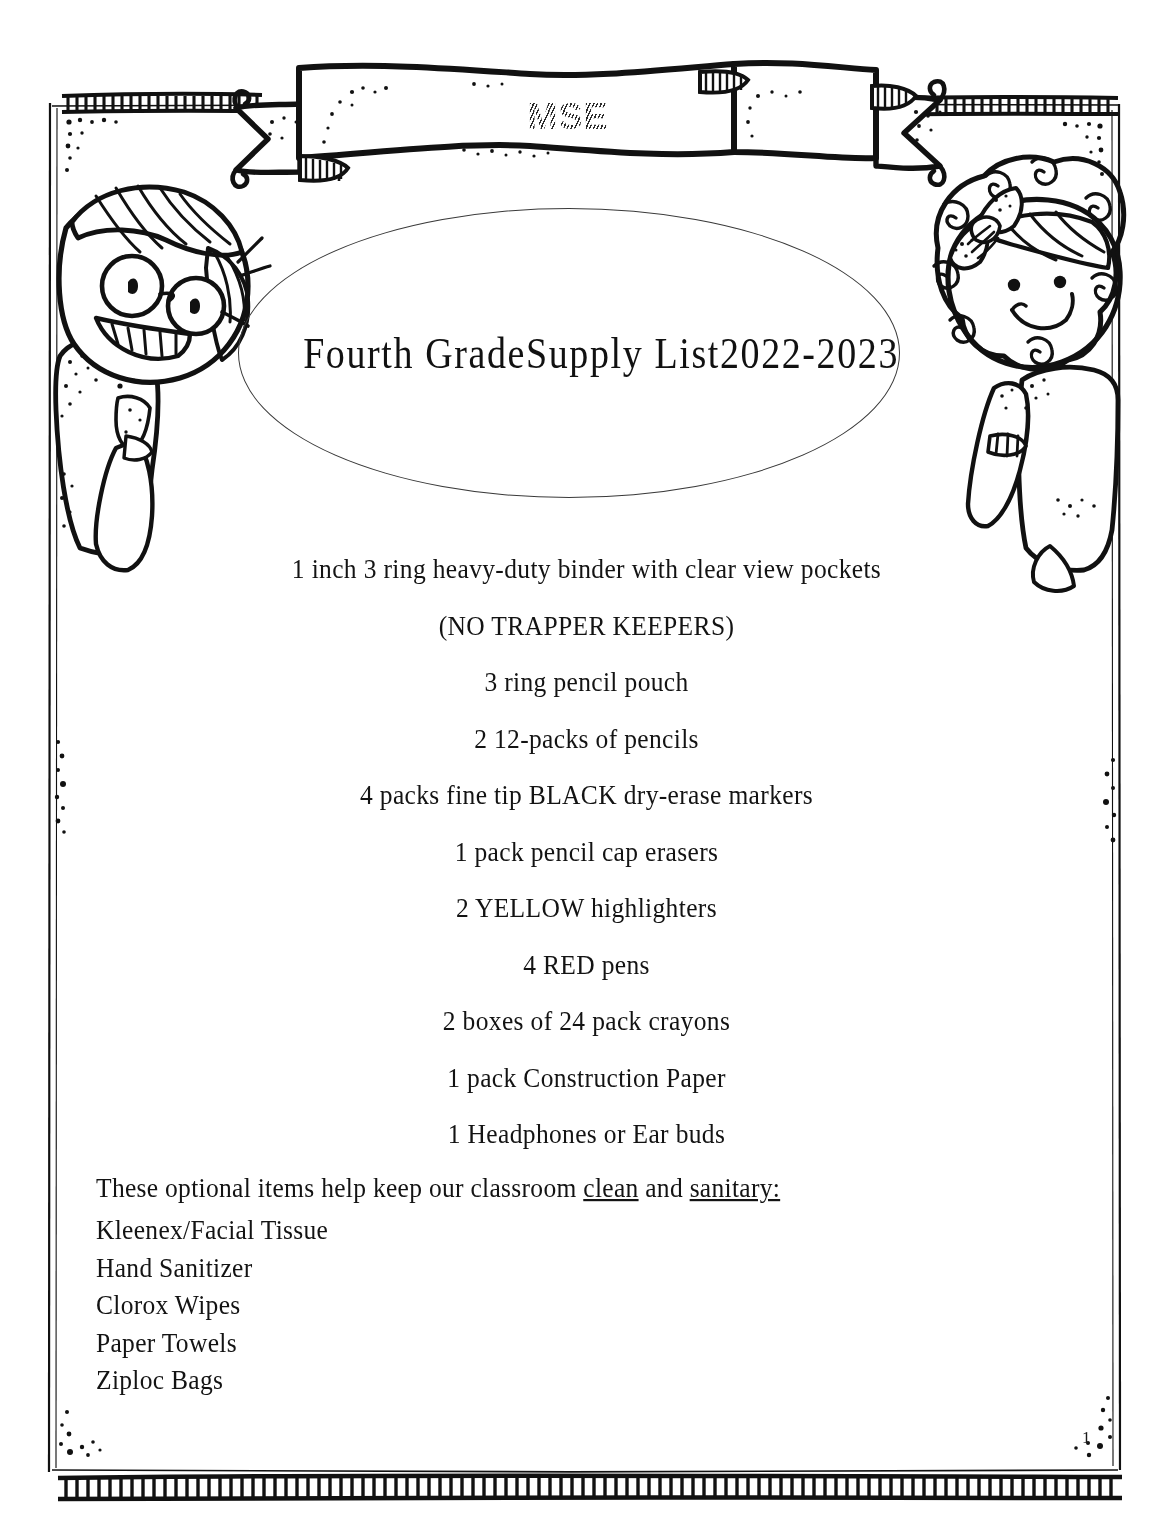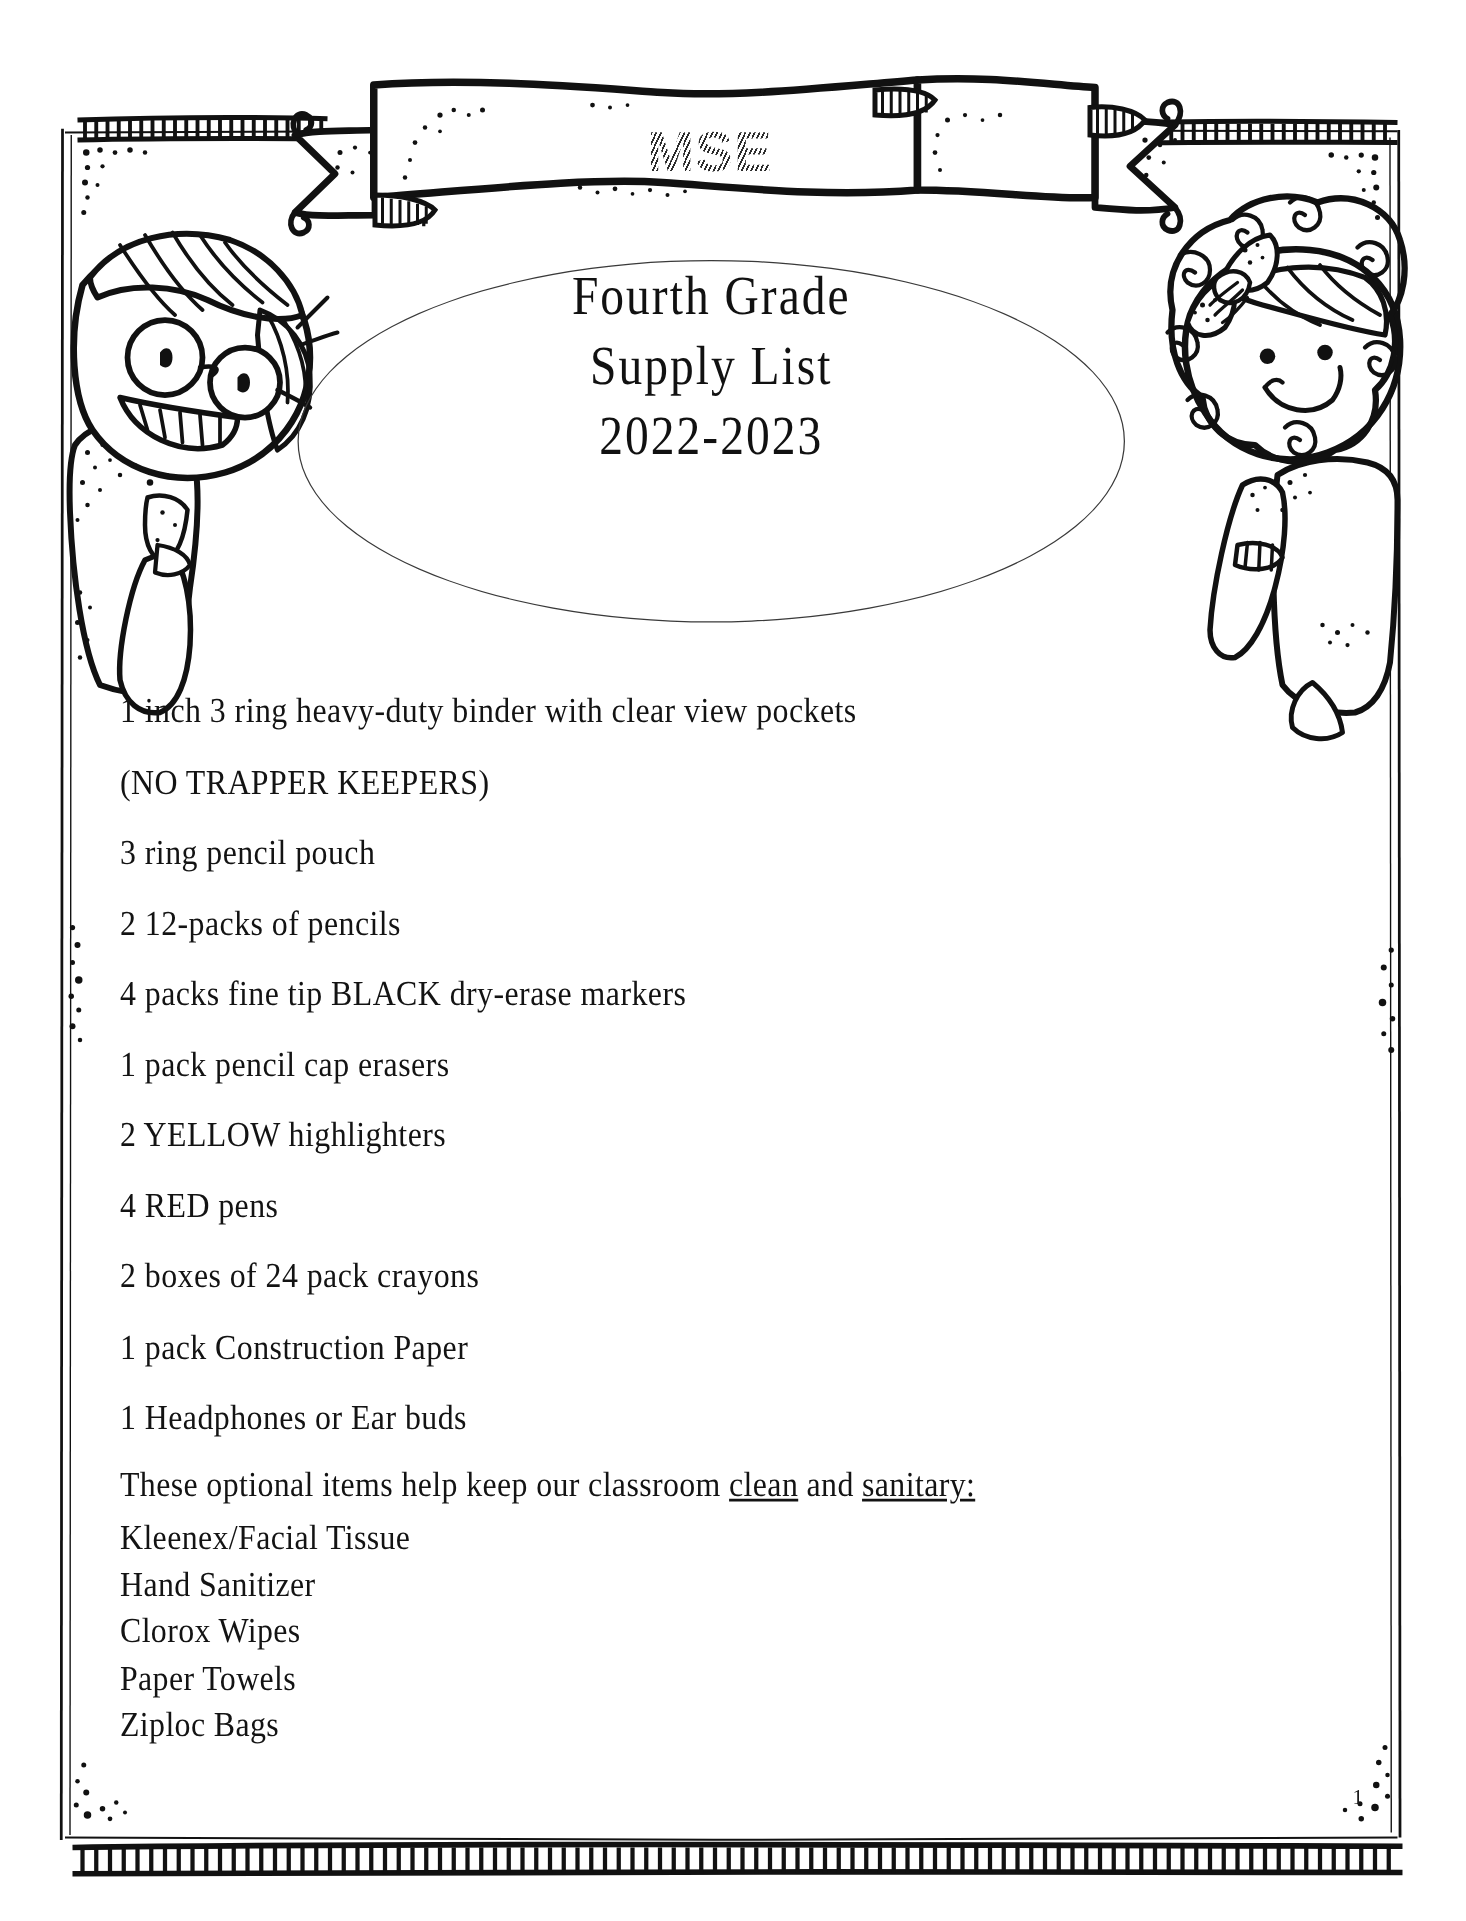--- a/index.html
+++ b/index.html
@@ -38,23 +38,23 @@
   #title-oval {
     position: absolute;
     left: 238px;
     top: 208px;
     width: 662px;
     height: 290px;
     border: 1.4px solid #3a3a3a;
     border-radius: 50% / 50%;
     background: transparent;
     display: flex;
-    flex-direction: column;
+    flex-direction: row;
     align-items: center;
-    justify-content: flex-start;
+    justify-content: flex-end;
     z-index: 4;
   }
   #title-oval .tline {
     font-family: "Liberation Serif", "DejaVu Serif", serif;
     font-size: 38px;
     line-height: 1.0;
     letter-spacing: 1.6px;
     color: #111;
     text-align: center;
     margin: 9px 0;
@@ -63,41 +63,42 @@
 
   
   #banner-label {
     position: absolute;
     left: 0;
     top: 96px;
     width: 1136px;
     text-align: center;
     font-family: "Liberation Sans", "DejaVu Sans", sans-serif;
     font-weight: bold;
-    font-size: 45px;
+    font-size: 36px;
     letter-spacing: 1px;
     color: #4a4a4a;
     z-index: 5;
     background-image: repeating-linear-gradient(
       115deg,
       #2c2c2c 0px, #2c2c2c 1.4px,
       rgba(255,255,255,0) 1.4px, rgba(255,255,255,0) 3.4px
     );
     -webkit-background-clip: text;
     background-clip: text;
     -webkit-text-fill-color: transparent;
   }
 
   
   #supply-list {
     position: absolute;
     left: 96px;
     top: 556px;
     width: 981px;
     z-index: 4;
+    text-align: center;
   }
   .req-item {
     font-family: "Liberation Serif", "DejaVu Serif", serif;
     font-size: 25.5px;
     letter-spacing: 0.35px;
     line-height: 1.0;
     color: #131313;
     margin-bottom: 31px;
     transform: scaleY(1.1);
   }

